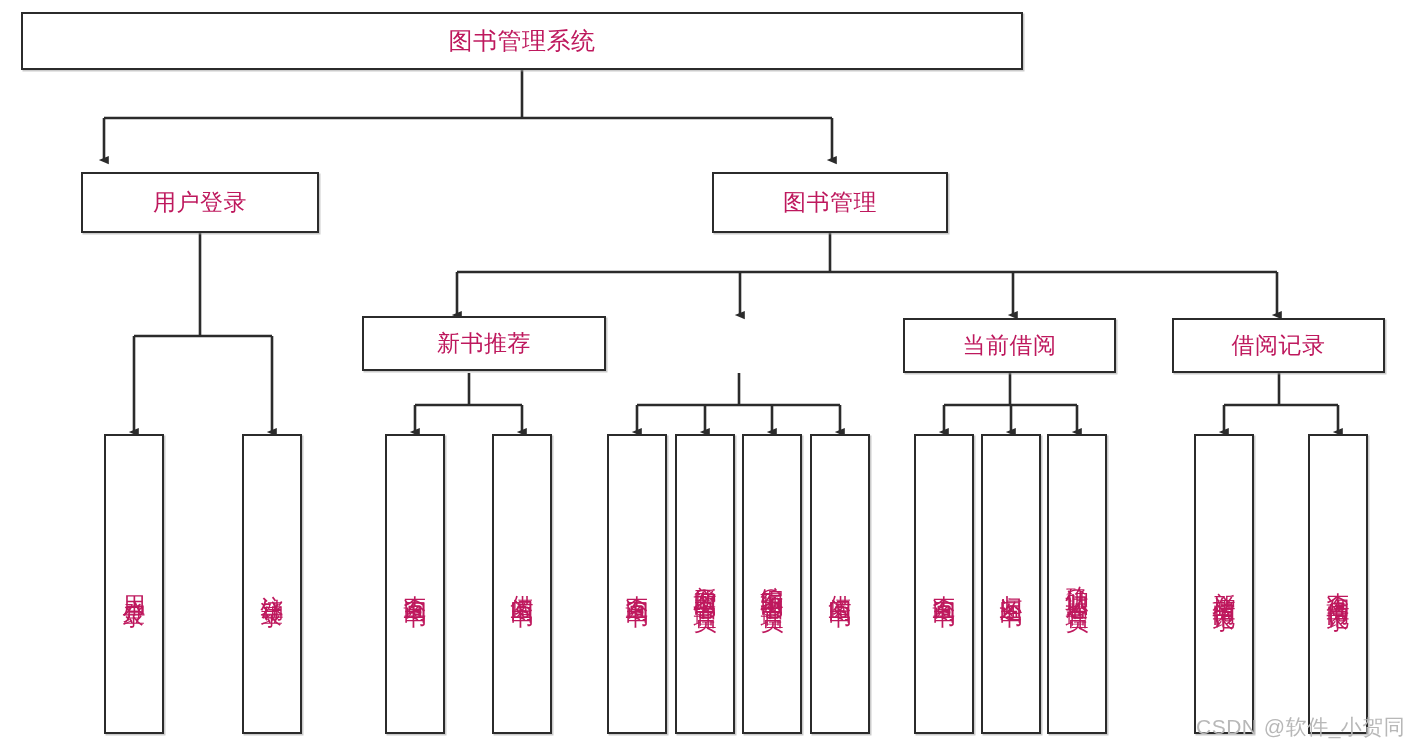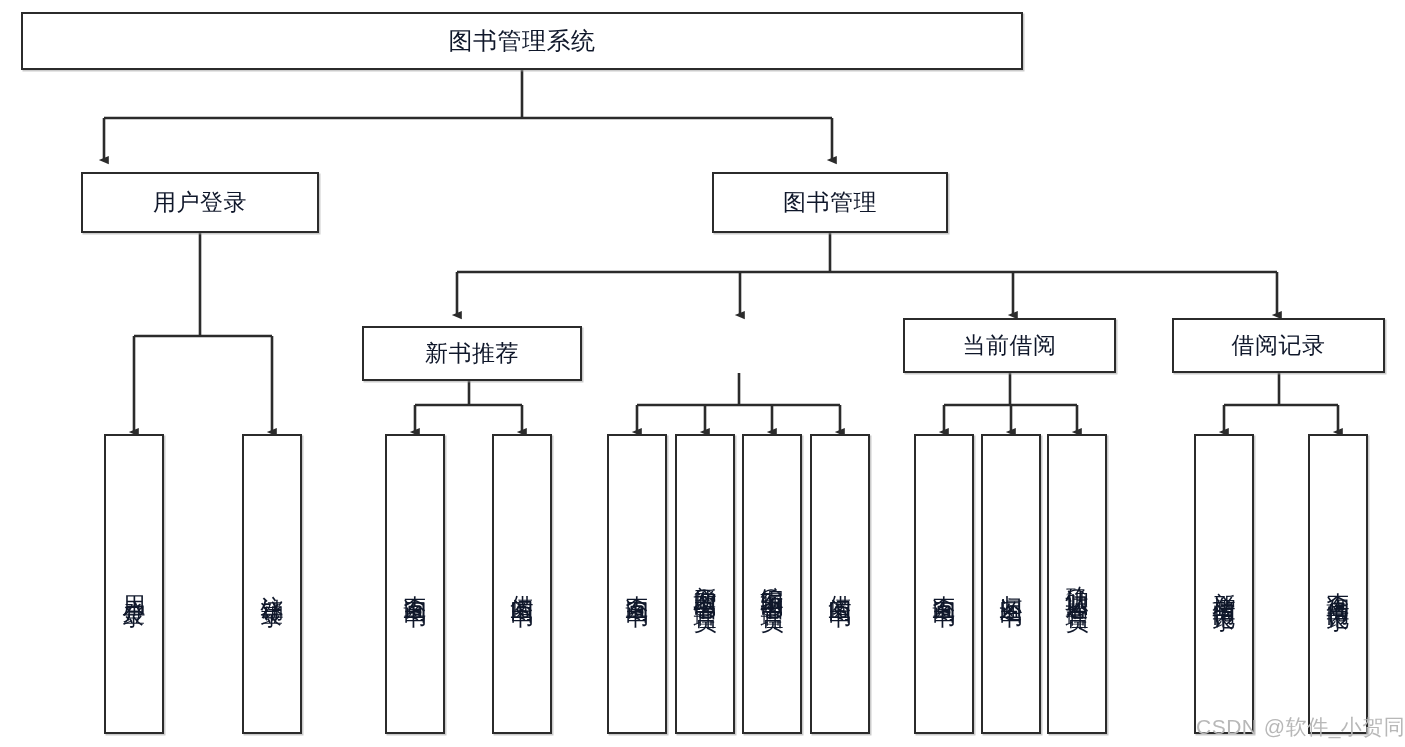--- a/index.html
+++ b/index.html
@@ -29,21 +29,21 @@
     position: absolute;
     box-sizing: border-box;
     background: #ffffff;
     border: 2.5px solid #2b2b2b;
     display: flex;
     align-items: center;
     justify-content: center;
     box-shadow: 1.5px 1.5px 0 rgba(160,160,160,0.55);
   }
   .node-label {
-    color: #0f172a;
+    color: #be185d;
     text-align: center;
     line-height: 1.12;
     white-space: nowrap;
   }
   .node.horiz .node-label {
     font-size: 23px;
     letter-spacing: 0.5px;
   }
   .node.root .node-label {
     font-size: 24px;
@@ -128,21 +128,21 @@
   </div>
 
   <div class="node horiz" style="left:81px; top:172px; width:238px; height:61px;">
     <span class="node-label">用户登录</span>
   </div>
 
   <div class="node horiz" style="left:712px; top:172px; width:236px; height:61px;">
     <span class="node-label">图书管理</span>
   </div>
 
-  <div class="node horiz" style="left:362px; top:326px; width:220px; height:55px;">
+  <div class="node horiz" style="left:362px; top:316px; width:244px; height:55px;">
     <span class="node-label">新书推荐</span>
   </div>
 
 
   <div class="node horiz" style="left:1172px; top:318px; width:213px; height:55px;">
     <span class="node-label">借阅记录</span>
   </div>
 
   <div class="node horiz" style="left:903px; top:318px; width:213px; height:55px;">
     <span class="node-label">当前借阅</span>

